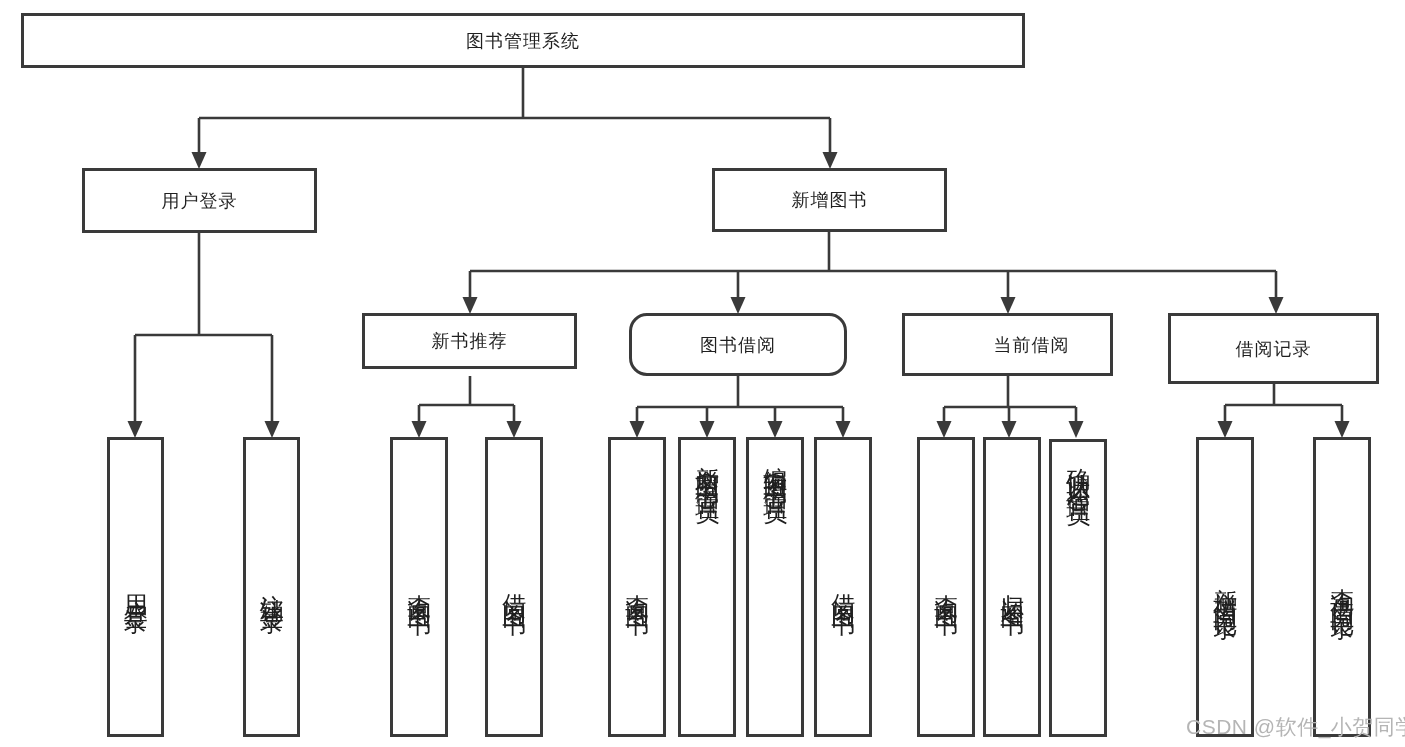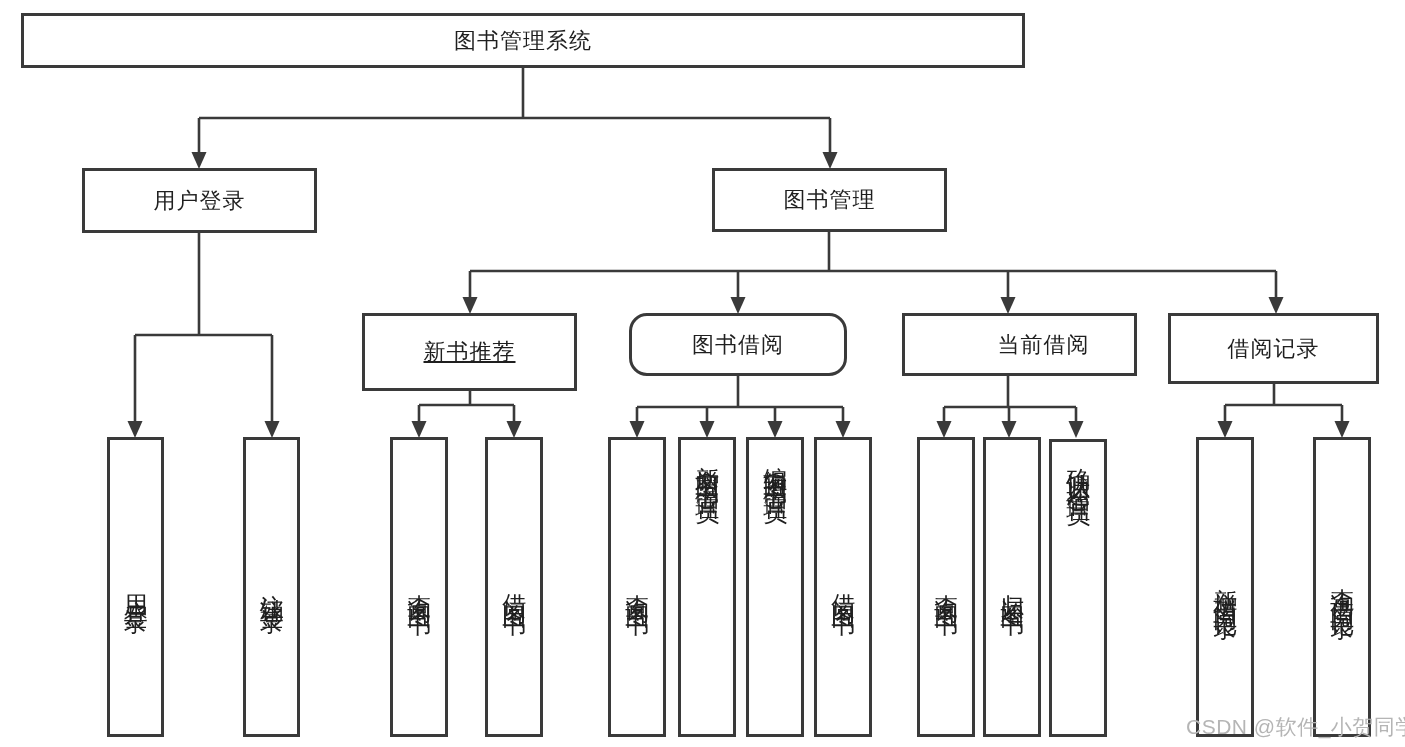--- a/index.html
+++ b/index.html
@@ -5,21 +5,21 @@
   html,body { margin:0; padding:0; background:#ffffff; }
   #canvas {
     position:relative; width:1405px; height:747px; background:#ffffff;
     font-family:"Liberation Sans", sans-serif; color:#1f1f1f; overflow:hidden;
   }
   #wires { position:absolute; left:0; top:0; width:1405px; height:747px; }
   .node {
     position:absolute; box-sizing:border-box; background:#ffffff;
     border:3px solid #3a3a3a; display:flex; align-items:center; justify-content:center;
   }
-  .hlabel { font-size:22px; letter-spacing:1px; white-space:nowrap; }
+  .hlabel { font-size:18px; letter-spacing:1px; white-space:nowrap; }
   .leaf { border-width:3px; }
   .leaf .vtext {
     writing-mode:vertical-rl; text-orientation:mixed;
     font-size:24px; letter-spacing:6px; line-height:1.1; white-space:nowrap;
   }
   .leaf.top { align-items:flex-start; }
   .leaf.top .vtext { padding-top:7px; letter-spacing:5px; }
   .watermark {
     position:absolute; left:1186px; top:713px; width:212px;
     font-size:21px; color:#b5b5b5; letter-spacing:0.5px; white-space:nowrap;
@@ -71,30 +71,30 @@
   </svg>
 
   <div class="node" style="left:21px; top:13px; width:1004px; height:55px;">
     <span class="hlabel">图书管理系统</span>
   </div>
 
   <div class="node" style="left:82px; top:168px; width:235px; height:65px;">
     <span class="hlabel">用户登录</span>
   </div>
   <div class="node" style="left:712px; top:168px; width:235px; height:64px;">
-    <span class="hlabel">图书管理</span>
+    <span class="hlabel">新增图书</span>
   </div>
 
-  <div class="node" style="left:362px; top:313px; width:215px; height:78px;text-decoration:underline;">
+  <div class="node" style="left:362px; top:313px; width:215px; height:56px;">
     <span class="hlabel">新书推荐</span>
   </div>
   <div class="node" style="left:629px; top:313px; width:218px; height:63px;border-radius:18px;">
     <span class="hlabel">图书借阅</span>
   </div>
-  <div class="node" style="left:902px; top:313px; width:235px; height:63px;padding-left:48px;">
+  <div class="node" style="left:902px; top:313px; width:211px; height:63px;padding-left:48px;">
     <span class="hlabel">当前借阅</span>
   </div>
   <div class="node" style="left:1168px; top:313px; width:211px; height:71px;">
     <span class="hlabel">借阅记录</span>
   </div>
 
   <div class="node leaf" style="left:107px; top:437px; width:57px; height:300px;">
     <span class="vtext">用户登录</span>
   </div>
   <div class="node leaf" style="left:243px; top:437px; width:57px; height:300px;">

